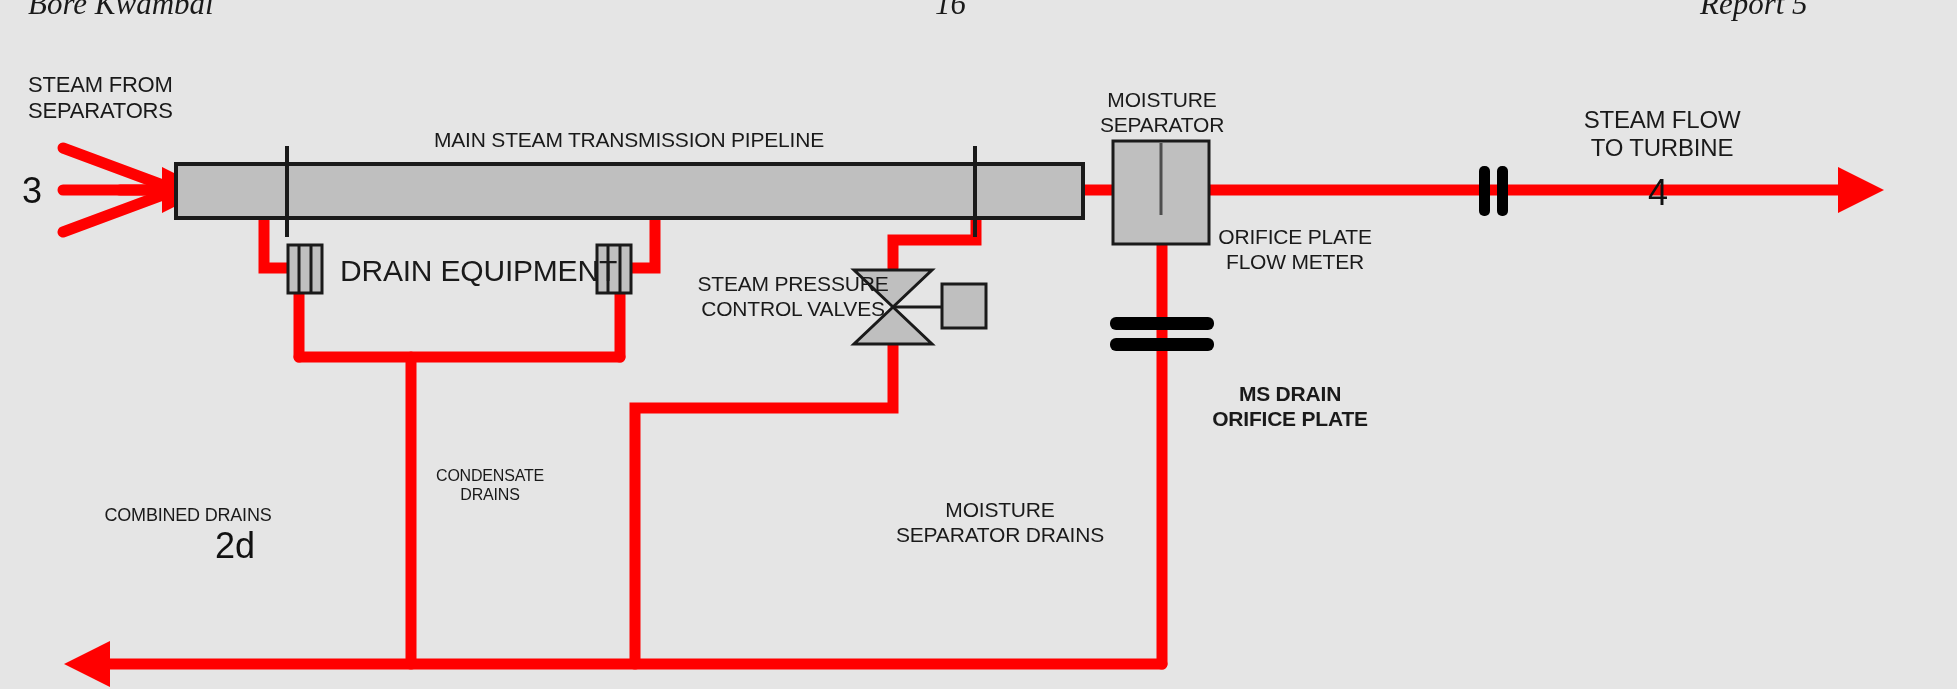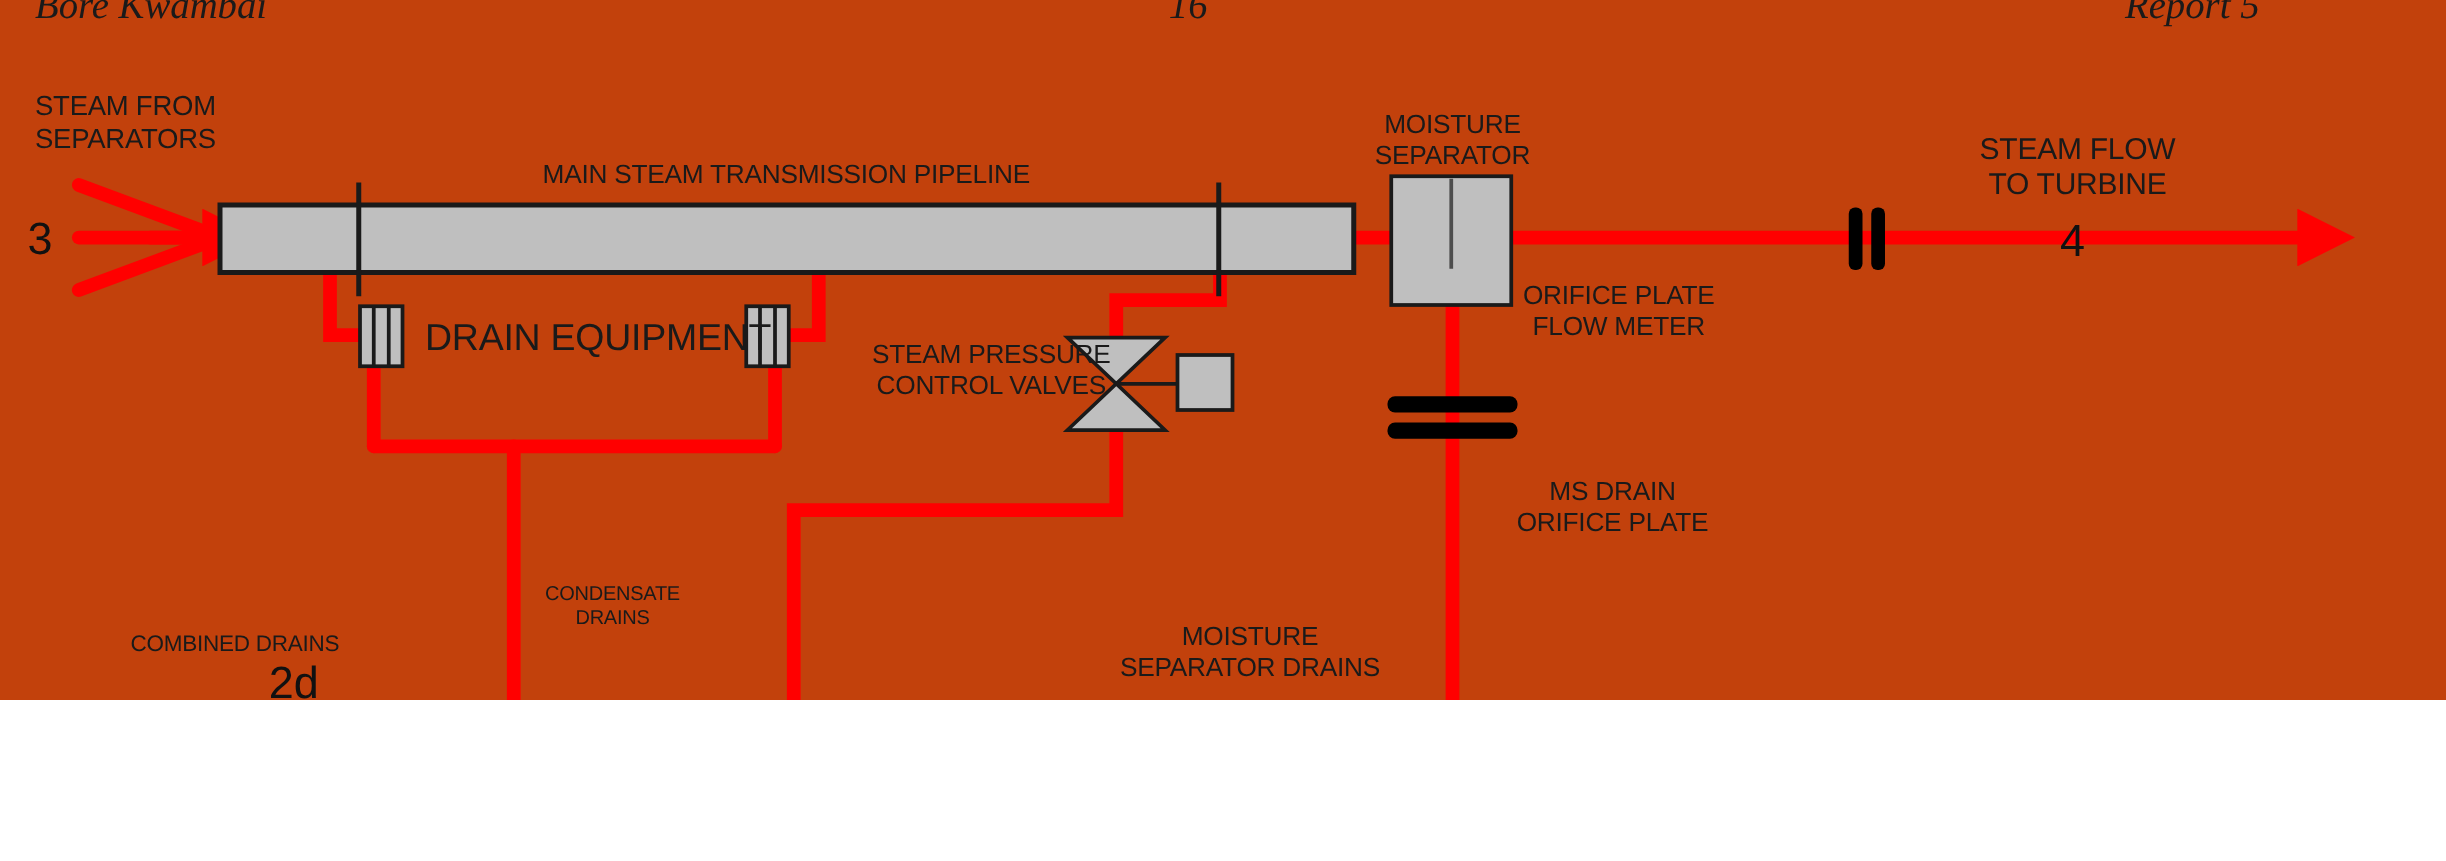--- a/index.html
+++ b/index.html
@@ -6,22 +6,22 @@
     margin: 0;
     padding: 0;
     background: #ffffff;
   }
   body {
     font-family: "Liberation Sans", sans-serif;
   }
   #stage {
     position: relative;
     width: 1957px;
-    height: 560px;
-    background: #c2410c;
+    height: 689px;
+    background: #e5e5e5;
     overflow: hidden;
   }
   #diagram-svg {
     position: absolute;
     left: 0;
     top: 0;
     width: 1957px;
     height: 689px;
   }
   .hdr {
@@ -159,21 +159,21 @@
   <div class="big" style="left:1648px; top:172px;">4</div>
 
   <div class="lbl c" style="left:1295px; top:225px; font-size:21px;">ORIFICE PLATE
 FLOW METER</div>
 
   <div class="lbl c" style="left:793px; top:272px; font-size:21px;">STEAM PRESSURE
 CONTROL VALVES</div>
 
   <div class="lbl l" style="left:340px; top:253px; font-size:30px;">DRAIN EQUIPMENT</div>
 
-  <div class="lbl c" style="left:1290px; top:382px; font-size:21px;">MS DRAIN
+  <div class="lbl c" style="left:1290px; top:382px; font-size:21px;font-weight:bold;">MS DRAIN
 ORIFICE PLATE</div>
 
   <div class="lbl c" style="left:490px; top:427px; font-size:16px;margin-top:40px;">CONDENSATE
 DRAINS</div>
 
 
   <div class="lbl c" style="left:1000px; top:498px; font-size:21px;">MOISTURE
 SEPARATOR DRAINS</div>
 
   <div class="lbl c" style="left:188px; top:505px; font-size:18px;">COMBINED DRAINS</div>

